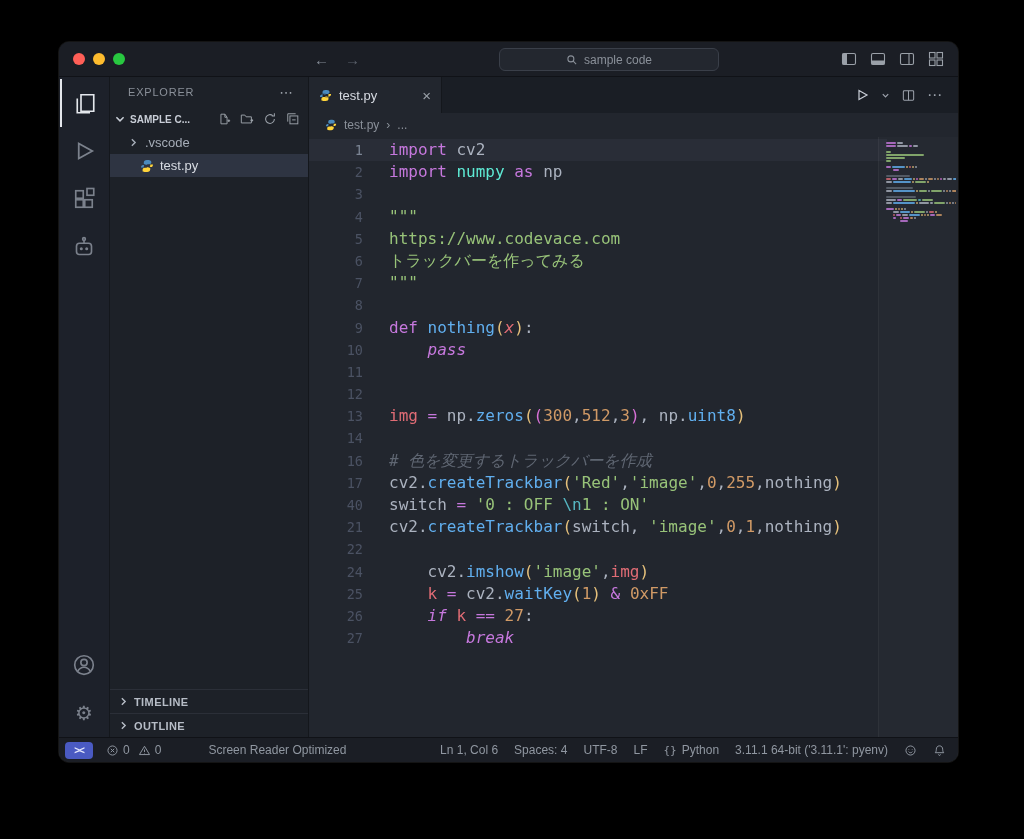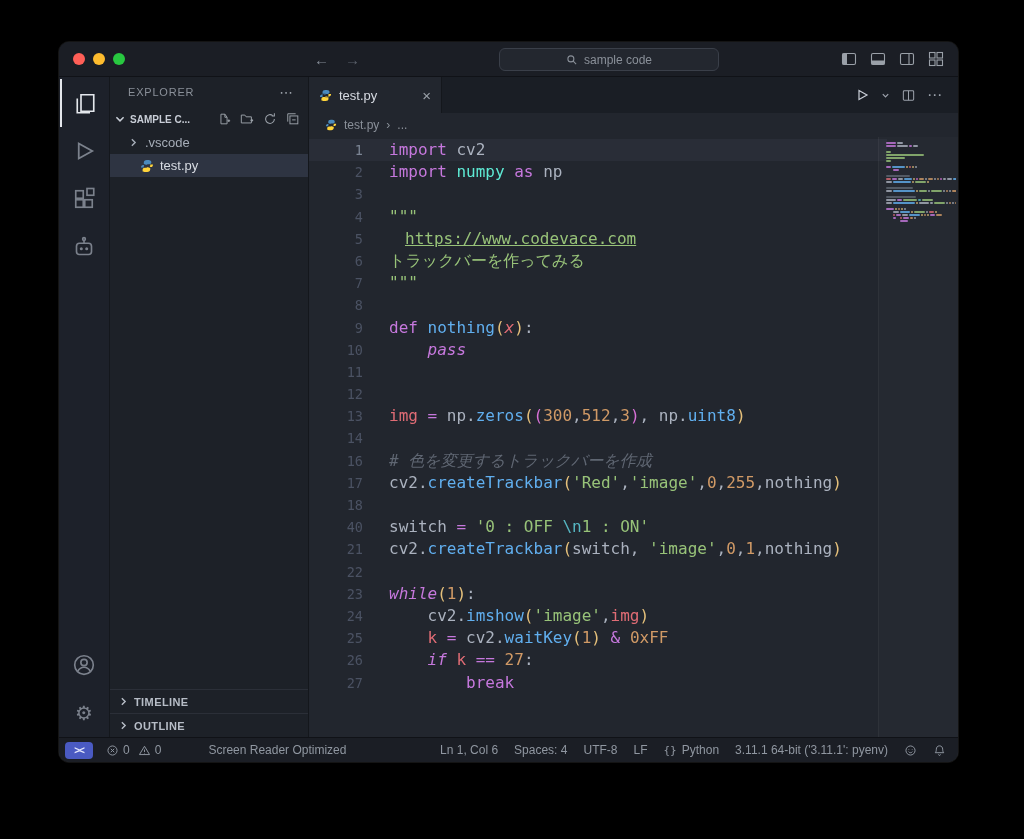--- a/index.html
+++ b/index.html
@@ -302,41 +302,39 @@
           <span>test.py</span>
           <span>›</span>
           <span>...</span>
         </div>
         <div class="code-area">
           <div class="code-lines">
               <div class="code-line current"><span class="gutter">1</span><span class="code-text"><span style="color: rgb(198, 120, 221);">import</span><span style="color: rgb(171, 178, 191);"> cv2</span></span></div>
               <div class="code-line"><span class="gutter">2</span><span class="code-text"><span style="color: rgb(198, 120, 221);">import</span><span style="color: #5eead4;"> numpy </span><span style="color: rgb(198, 120, 221);">as</span><span style="color: rgb(171, 178, 191);"> np</span></span></div>
               <div class="code-line"><span class="gutter">3</span><span class="code-text"></span></div>
               <div class="code-line"><span class="gutter">4</span><span class="code-text"><span style="color: rgb(152, 195, 121);">"""</span></span></div>
-              <div class="code-line"><span class="gutter">5</span><span class="code-text"><span style="color: rgb(152, 195, 121); text-decoration: underline; margin-left: 16px;">https://www.codevace.com</span></span></div>
+              <div class="code-line"><span class="gutter">5</span><span class="code-text"><span style="color: rgb(152, 195, 121); ">https://www.codevace.com</span></span></div>
               <div class="code-line"><span class="gutter">6</span><span class="code-text"><span style="color: rgb(152, 195, 121);">トラックバーを作ってみる</span></span></div>
               <div class="code-line"><span class="gutter">7</span><span class="code-text"><span style="color: rgb(152, 195, 121);">"""</span></span></div>
               <div class="code-line"><span class="gutter">8</span><span class="code-text"></span></div>
               <div class="code-line"><span class="gutter">9</span><span class="code-text"><span style="color: rgb(198, 120, 221);">def</span><span style="color: rgb(97, 175, 239);"> nothing</span><span style="color: rgb(229, 192, 123);">(</span><span style="color: rgb(224, 108, 117); font-style: italic;">x</span><span style="color: rgb(229, 192, 123);">)</span><span style="color: rgb(171, 178, 191);">:</span></span></div>
               <div class="code-line"><span class="gutter">10</span><span class="code-text"><span style="color: rgb(171, 178, 191);">    </span><span style="color: rgb(198, 120, 221); font-style: italic;">pass</span></span></div>
               <div class="code-line"><span class="gutter">11</span><span class="code-text"></span></div>
               <div class="code-line"><span class="gutter">12</span></div>
               <div class="code-line"><span class="gutter">13</span><span class="code-text"><span style="color: rgb(224, 108, 117);">img</span><span style="color: rgb(198, 120, 221);"> = </span><span style="color: rgb(171, 178, 191);">np.</span><span style="color: rgb(97, 175, 239);">zeros</span><span style="color: rgb(229, 192, 123);">(</span><span style="color: rgb(214, 112, 214);">(</span><span style="color: rgb(209, 154, 102);">300</span><span style="color: rgb(171, 178, 191);">,</span><span style="color: rgb(209, 154, 102);">512</span><span style="color: rgb(171, 178, 191);">,</span><span style="color: rgb(209, 154, 102);">3</span><span style="color: rgb(214, 112, 214);">)</span><span style="color: rgb(171, 178, 191);">, </span><span style="color: rgb(171, 178, 191);">np.</span><span style="color: rgb(97, 175, 239);">uint8</span><span style="color: rgb(229, 192, 123);">)</span></span></div>
               <div class="code-line"><span class="gutter">14</span></div>
               <div class="code-line"><span class="gutter">16</span><span class="code-text"><span style="color: rgb(95, 102, 114); font-style: italic;"># 色を変更するトラックバーを作成</span></span></div>
               <div class="code-line"><span class="gutter">17</span><span class="code-text"><span style="color: rgb(171, 178, 191);">cv2.</span><span style="color: rgb(97, 175, 239);">createTrackbar</span><span style="color: rgb(229, 192, 123);">(</span><span style="color: rgb(152, 195, 121);">'Red'</span><span style="color: rgb(171, 178, 191);">,</span><span style="color: rgb(152, 195, 121);">'image'</span><span style="color: rgb(171, 178, 191);">,</span><span style="color: rgb(209, 154, 102);">0</span><span style="color: rgb(171, 178, 191);">,</span><span style="color: rgb(209, 154, 102);">255</span><span style="color: rgb(171, 178, 191);">,</span><span style="color: rgb(171, 178, 191);">nothing</span><span style="color: rgb(229, 192, 123);">)</span></span></div>
-              <div class="code-line"><span class="gutter">18</span><span class="code-text"></span></div>
               <div class="code-line"><span class="gutter">40</span><span class="code-text"><span style="color: rgb(171, 178, 191);">switch</span><span style="color: rgb(198, 120, 221);"> = </span><span style="color: rgb(152, 195, 121);">'0 : OFF </span><span style="color: rgb(86, 182, 194);">\n</span><span style="color: rgb(152, 195, 121);">1 : ON'</span></span></div>
               <div class="code-line"><span class="gutter">21</span><span class="code-text"><span style="color: rgb(171, 178, 191);">cv2.</span><span style="color: rgb(97, 175, 239);">createTrackbar</span><span style="color: rgb(229, 192, 123);">(</span><span style="color: rgb(171, 178, 191);">switch</span><span style="color: rgb(171, 178, 191);">, </span><span style="color: rgb(152, 195, 121);">'image'</span><span style="color: rgb(171, 178, 191);">,</span><span style="color: rgb(209, 154, 102);">0</span><span style="color: rgb(171, 178, 191);">,</span><span style="color: rgb(209, 154, 102);">1</span><span style="color: rgb(171, 178, 191);">,</span><span style="color: rgb(171, 178, 191);">nothing</span><span style="color: rgb(229, 192, 123);">)</span></span></div>
               <div class="code-line"><span class="gutter">22</span><span class="code-text"></span></div>
-              <div class="code-line"><span class="gutter">23</span><span class="code-text"><span style="color: rgb(198, 120, 221); font-style: italic;">while</span><span style="color: rgb(229, 192, 123);">(</span><span style="color: rgb(209, 154, 102);">1</span><span style="color: rgb(229, 192, 123);">)</span><span style="color: rgb(171, 178, 191);">:</span></span></div>
               <div class="code-line"><span class="gutter">24</span><span class="code-text"><span style="color: rgb(171, 178, 191);">    </span><span style="color: rgb(171, 178, 191);">cv2.</span><span style="color: rgb(97, 175, 239);">imshow</span><span style="color: rgb(229, 192, 123);">(</span><span style="color: rgb(152, 195, 121);">'image'</span><span style="color: rgb(171, 178, 191);">,</span><span style="color: rgb(224, 108, 117);">img</span><span style="color: rgb(229, 192, 123);">)</span></span></div>
               <div class="code-line"><span class="gutter">25</span><span class="code-text"><span style="color: rgb(171, 178, 191);">    </span><span style="color: rgb(224, 108, 117);">k</span><span style="color: rgb(198, 120, 221);"> = </span><span style="color: rgb(171, 178, 191);">cv2.</span><span style="color: rgb(97, 175, 239);">waitKey</span><span style="color: rgb(229, 192, 123);">(</span><span style="color: rgb(209, 154, 102);">1</span><span style="color: rgb(229, 192, 123);">)</span><span style="color: rgb(198, 120, 221);"> &amp; </span><span style="color: rgb(209, 154, 102);">0xFF</span></span></div>
               <div class="code-line"><span class="gutter">26</span><span class="code-text"><span style="color: rgb(171, 178, 191);">    </span><span style="color: rgb(198, 120, 221); font-style: italic;">if</span><span style="color: rgb(171, 178, 191);"> </span><span style="color: rgb(224, 108, 117);">k</span><span style="color: rgb(198, 120, 221);"> == </span><span style="color: rgb(209, 154, 102);">27</span><span style="color: rgb(171, 178, 191);">:</span></span></div>
-              <div class="code-line"><span class="gutter">27</span><span class="code-text"><span style="color: rgb(171, 178, 191);">        </span><span style="color: rgb(198, 120, 221); ">break</span></span></div>
+              <div class="code-line"><span class="gutter">27</span><span class="code-text"><span style="color: rgb(171, 178, 191);">        </span><span style="color: rgb(198, 120, 221); font-style: italic;">break</span></span></div>
             </div>
           <div class="minimap">
             <div>
                 <div class="mm-line"><span class="mm-tok" style="width: 10px; background: rgb(198, 120, 221);"></span><span class="mm-tok" style="width: 6px; background: rgb(171, 178, 191);"></span></div>
                 <div class="mm-line"><span class="mm-tok" style="width: 10px; background: rgb(198, 120, 221);"></span><span class="mm-tok" style="width: 11px; background: rgb(171, 178, 191);"></span><span class="mm-tok" style="width: 3px; background: rgb(198, 120, 221);"></span><span class="mm-tok" style="width: 5px; background: rgb(171, 178, 191);"></span></div>
                 <div class="mm-line"></div>
                 <div class="mm-line"><span class="mm-tok" style="width: 5px; background: rgb(152, 195, 121);"></span></div>
                 <div class="mm-line"><span class="mm-tok" style="width: 38px; background: rgb(152, 195, 121);"></span></div>
                 <div class="mm-line"><span class="mm-tok" style="width: 19px; background: rgb(152, 195, 121);"></span></div>
                 <div class="mm-line"><span class="mm-tok" style="width: 5px; background: rgb(152, 195, 121);"></span></div>

